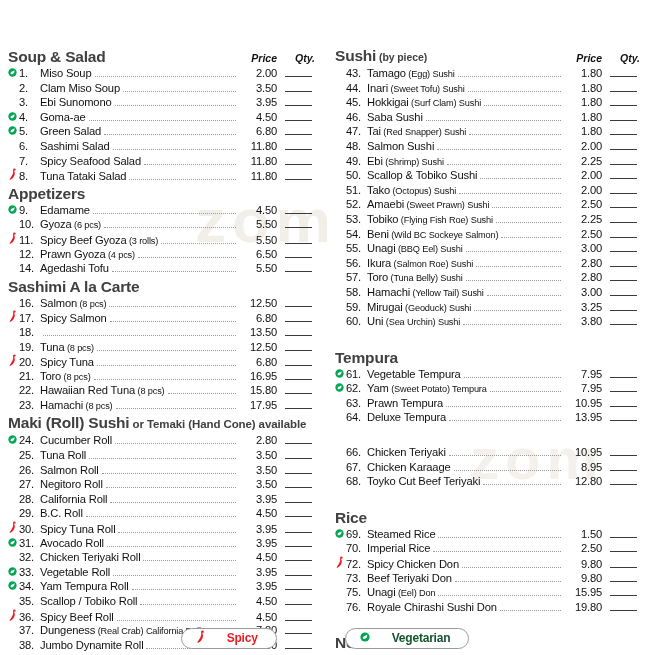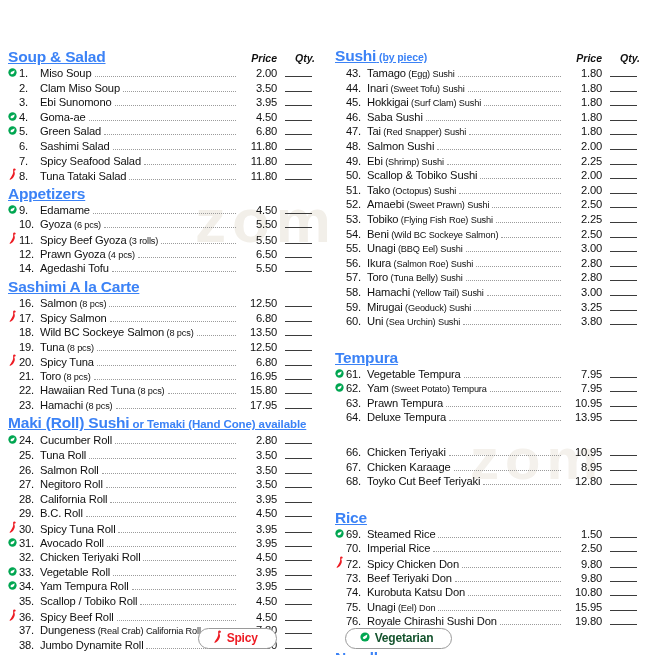--- a/index.html
+++ b/index.html
@@ -39,27 +39,26 @@
     position: relative;
     z-index: 1;
     display: flex;
     width: 650px;
     padding: 4px 0 0 0;
   }
   .col { width: 325px; padding: 0 6px 0 8px; }
   .col-right { padding-left: 10px; }
 
   .sec-head {
-    color: #3b82f6;
+    color: #404040;
     font-weight: bold;
     font-size: 15.5px;
     letter-spacing: -0.2px;
     line-height: 18px;
     white-space: nowrap;
-    text-decoration: underline;
   }
   .sec-head .sub {
     font-size: 10.5px;
     letter-spacing: -0.1px;
   }
   .sec-head .sub-big {
     font-size: 11.5px;
   }
   .sec-wrap { margin-bottom: 2px; }
   .sec-wrap.gap-lg { }
@@ -142,21 +141,21 @@
     justify-content: center;
     gap: 68px;
     z-index: 2;
   }
   .pill {
     border: 1.2px solid #9a9a9a;
     border-radius: 12px;
     padding: 1px 18px 2px 14px;
     display: inline-flex;
     align-items: center;
-    gap: 5px;
+    gap: 22px;
     background: #fff;
     font-weight: bold;
     font-size: 12px;
     letter-spacing: -0.2px;
   }
   .pill.spicy { color: #ed1c24; }
   .pill.veg { color: #14532d; }
 </style>
 </head>
 <body>
@@ -364,21 +363,20 @@
             <span class="nm"><span>Spicy Salmon</span></span>
             <span class="dots"></span>
             <span class="price">6.80</span>
             <span class="qty">
               <i></i>
             </span>
           </div>
           <div class="item">
             <span class="mk"></span>
             <span class="num">18.</span>
-            <span class="nm"><span>Wild BC Sockeye Salmon</span><span class="paren"> (8 pcs)</span></span>
             <span class="dots"></span>
             <span class="price">13.50</span>
             <span class="qty">
               <i></i>
             </span>
           </div>
           <div class="item">
             <span class="mk"></span>
             <span class="num">19.</span>
             <span class="nm"><span>Tuna</span><span class="paren"> (8 pcs)</span></span>
@@ -946,30 +944,20 @@
             <span class="qty">
               <i></i>
             </span>
           </div>
           <div class="item">
             <span class="mk"></span>
             <span class="num">73.</span>
             <span class="nm"><span>Beef Teriyaki Don</span></span>
             <span class="dots"></span>
             <span class="price">9.80</span>
-            <span class="qty">
-              <i></i>
-            </span>
-          </div>
-          <div class="item">
-            <span class="mk"></span>
-            <span class="num">74.</span>
-            <span class="nm"><span>Kurobuta Katsu Don</span></span>
-            <span class="dots"></span>
-            <span class="price">10.80</span>
             <span class="qty">
               <i></i>
             </span>
           </div>
           <div class="item">
             <span class="mk"></span>
             <span class="num">75.</span>
             <span class="nm"><span>Unagi</span><span class="paren"> (Eel) Don</span></span>
             <span class="dots"></span>
             <span class="price">15.95</span>

